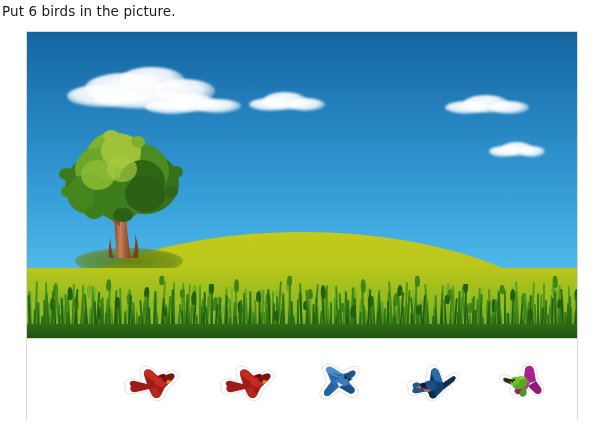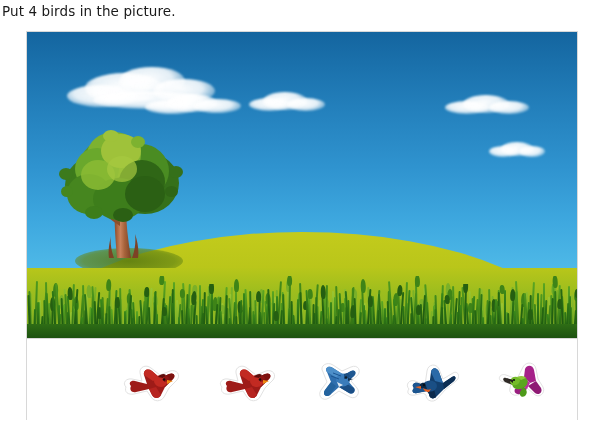--- a/index.html
+++ b/index.html
@@ -90,21 +90,21 @@
 
   .sticker-outline{
     fill:#ffffff;stroke:#e2e2e2;stroke-width:1;
   }
 </style>
 </head>
 <body>
 
 <div class="page">
 
-  <div class="prompt">Put 4 birds in the picture.</div>
+  <div class="prompt">Put 6 birds in the picture.</div>
 
   <div class="panel">
 
     <div class="scene">
 
       <div class="sky"></div>
 
       <div class="cloud" style="left:40px;top:33px;width:150px;height:48px;">
         <i style="left:0px;  top:20px; width:70px; height:22px;"></i>
         <i style="left:18px; top:8px;  width:78px; height:30px;"></i>

